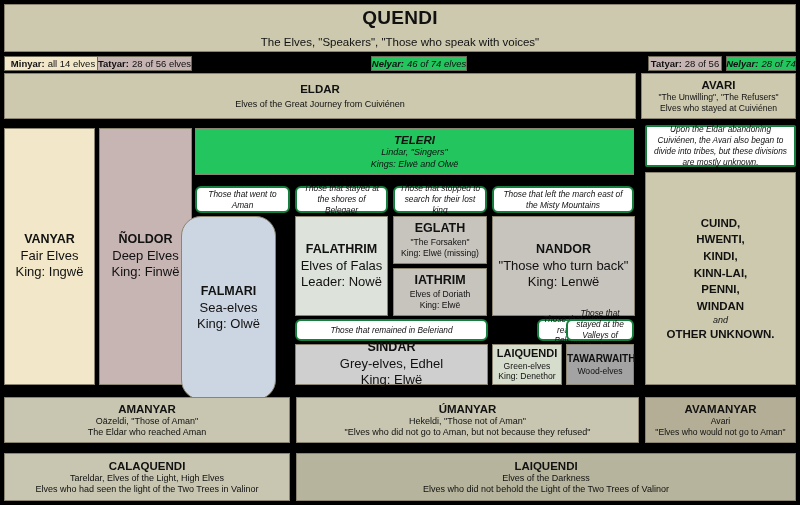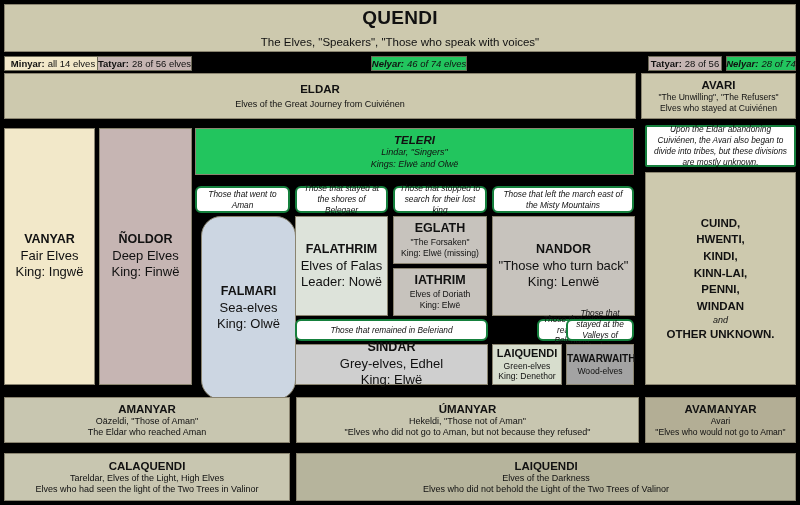--- a/index.html
+++ b/index.html
@@ -150,21 +150,21 @@
   <div class="cap" style="left:295px;top:186px;width:93px;height:27px;">
     <span>Those that stayed at the shores of Belegaer</span>
   </div>
   <div class="cap" style="left:393px;top:186px;width:94px;height:27px;">
     <span>Those that stopped to search for their lost king</span>
   </div>
   <div class="cap" style="left:492px;top:186px;width:142px;height:27px;">
     <span>Those that left the march east of the Misty Mountains</span>
   </div>
 
-  <div class="box c-blue" style="left:201px;top:216px;width:95px;height:184px;border-radius:20px;">
+  <div class="box c-blue" style="left:181px;top:216px;width:95px;height:184px;border-radius:20px;">
     <span class="t n1">FALMARI</span>
     <span class="t n2">Sea-elves</span>
     <span class="t n2">King: Olwë</span>
   </div>
 
   <div class="box c-sage" style="left:295px;top:216px;width:93px;height:100px;">
     <span class="t n1">FALATHRIM</span>
     <span class="t n2">Elves of Falas</span>
     <span class="t n2">Leader: Nowë</span>
   </div>

